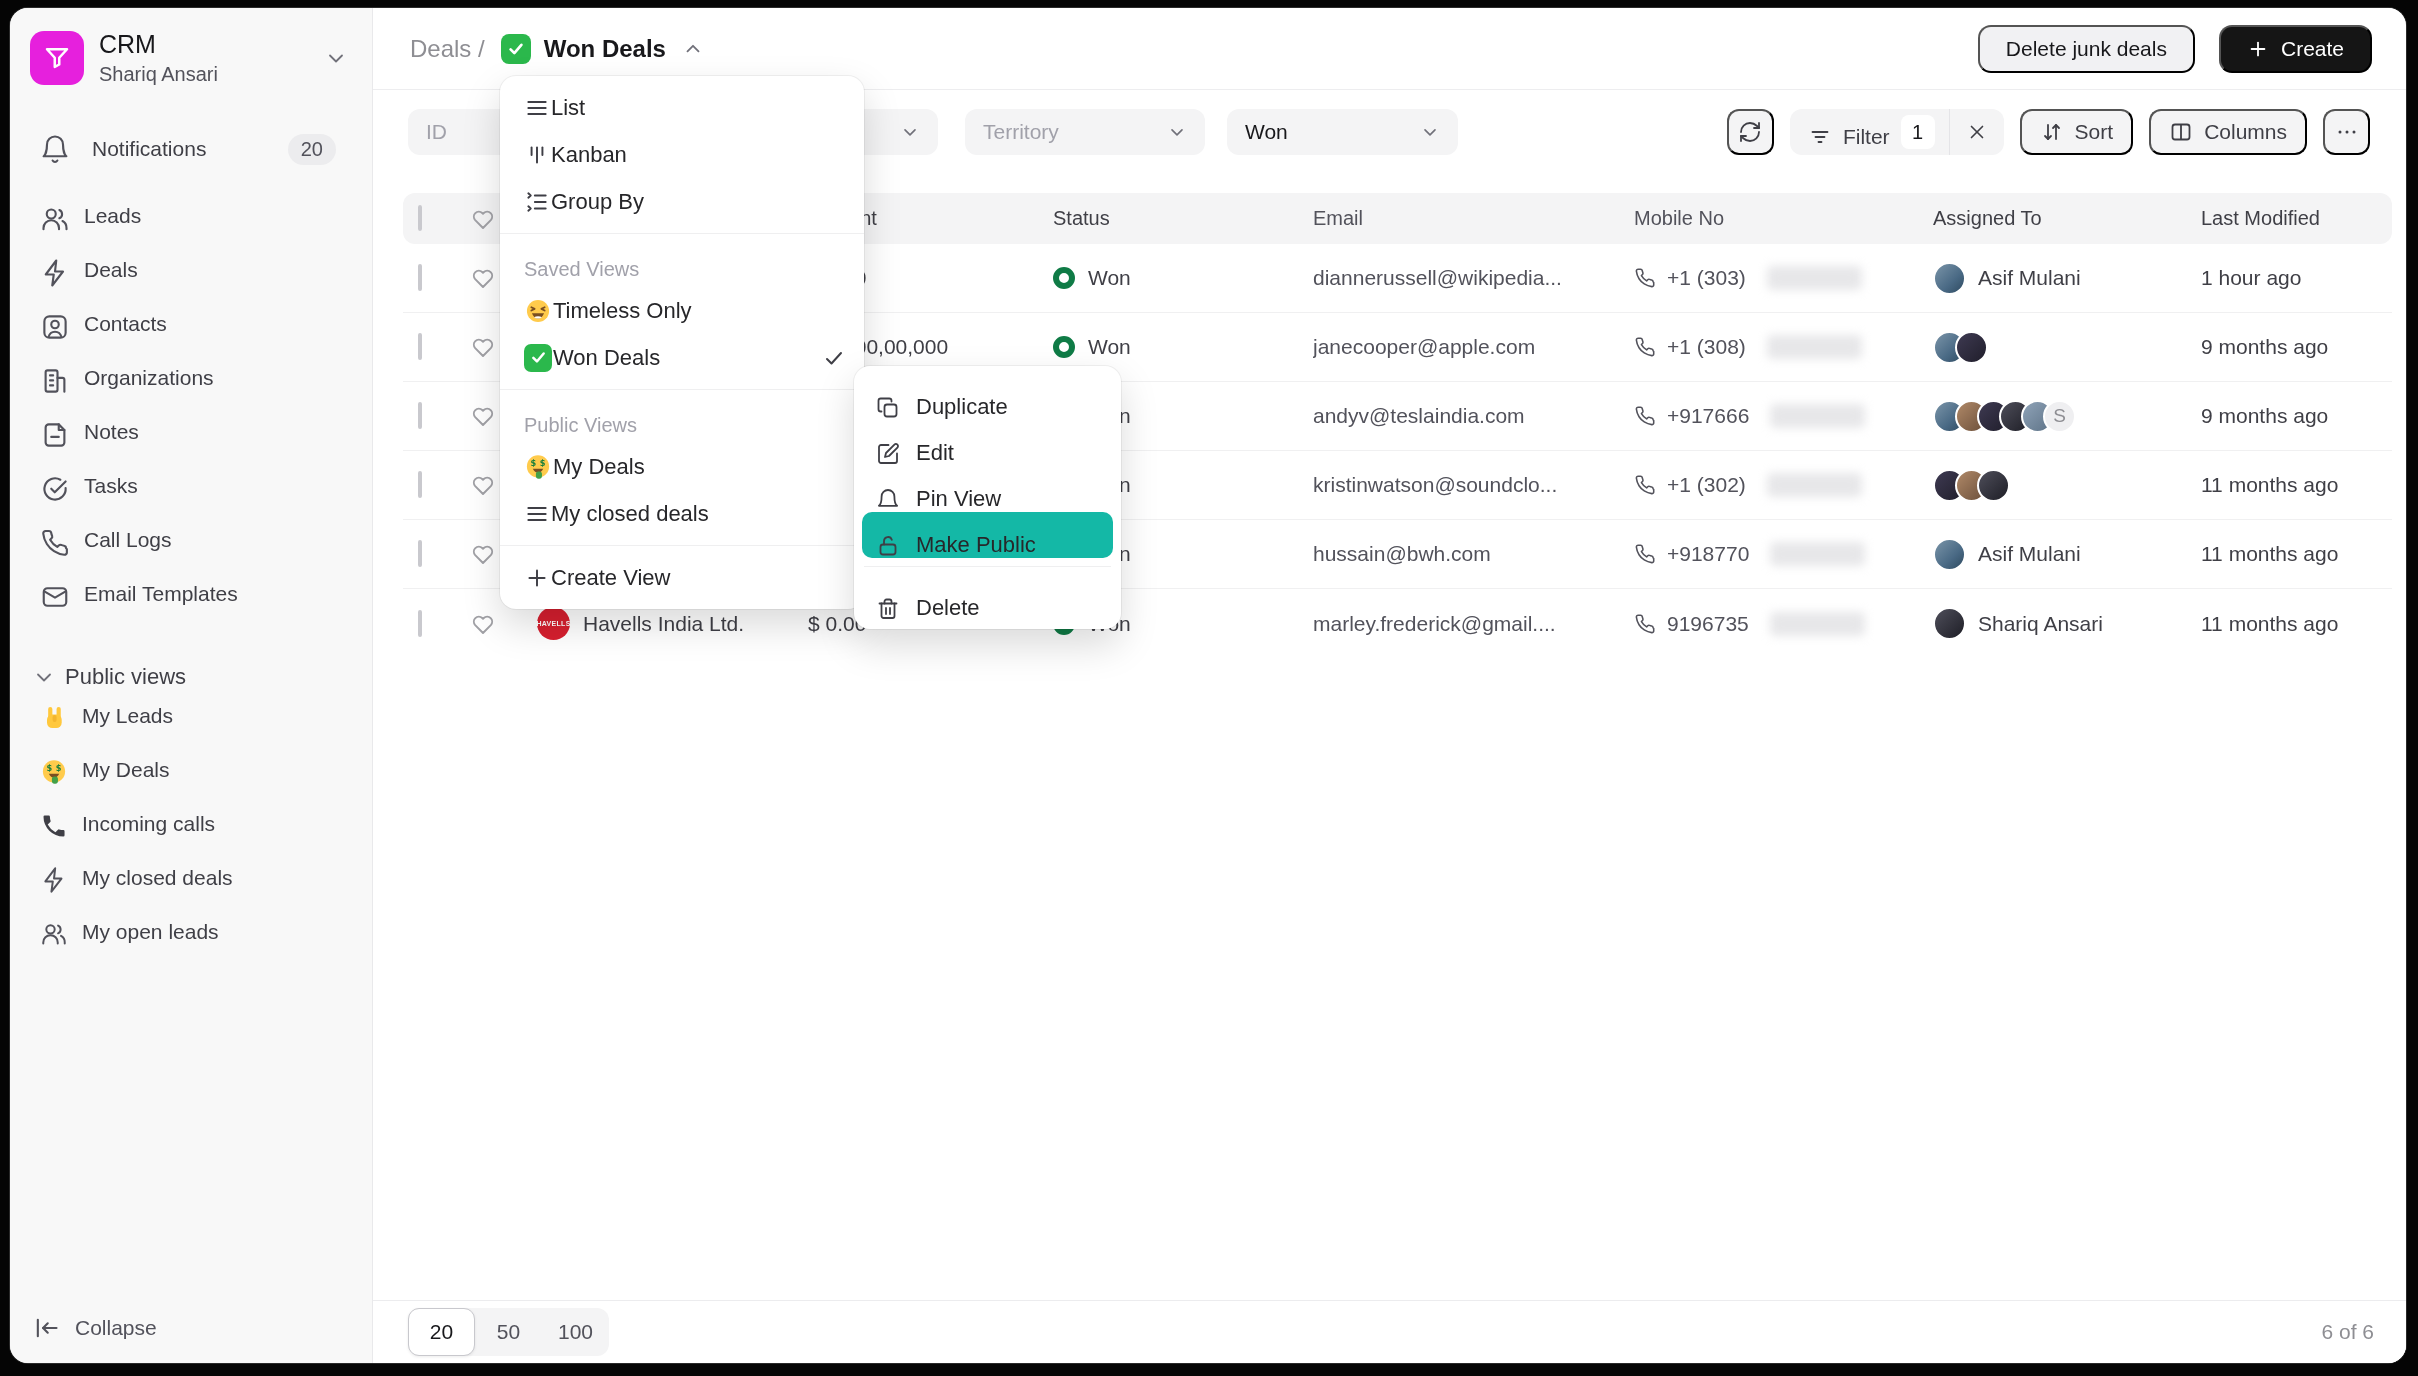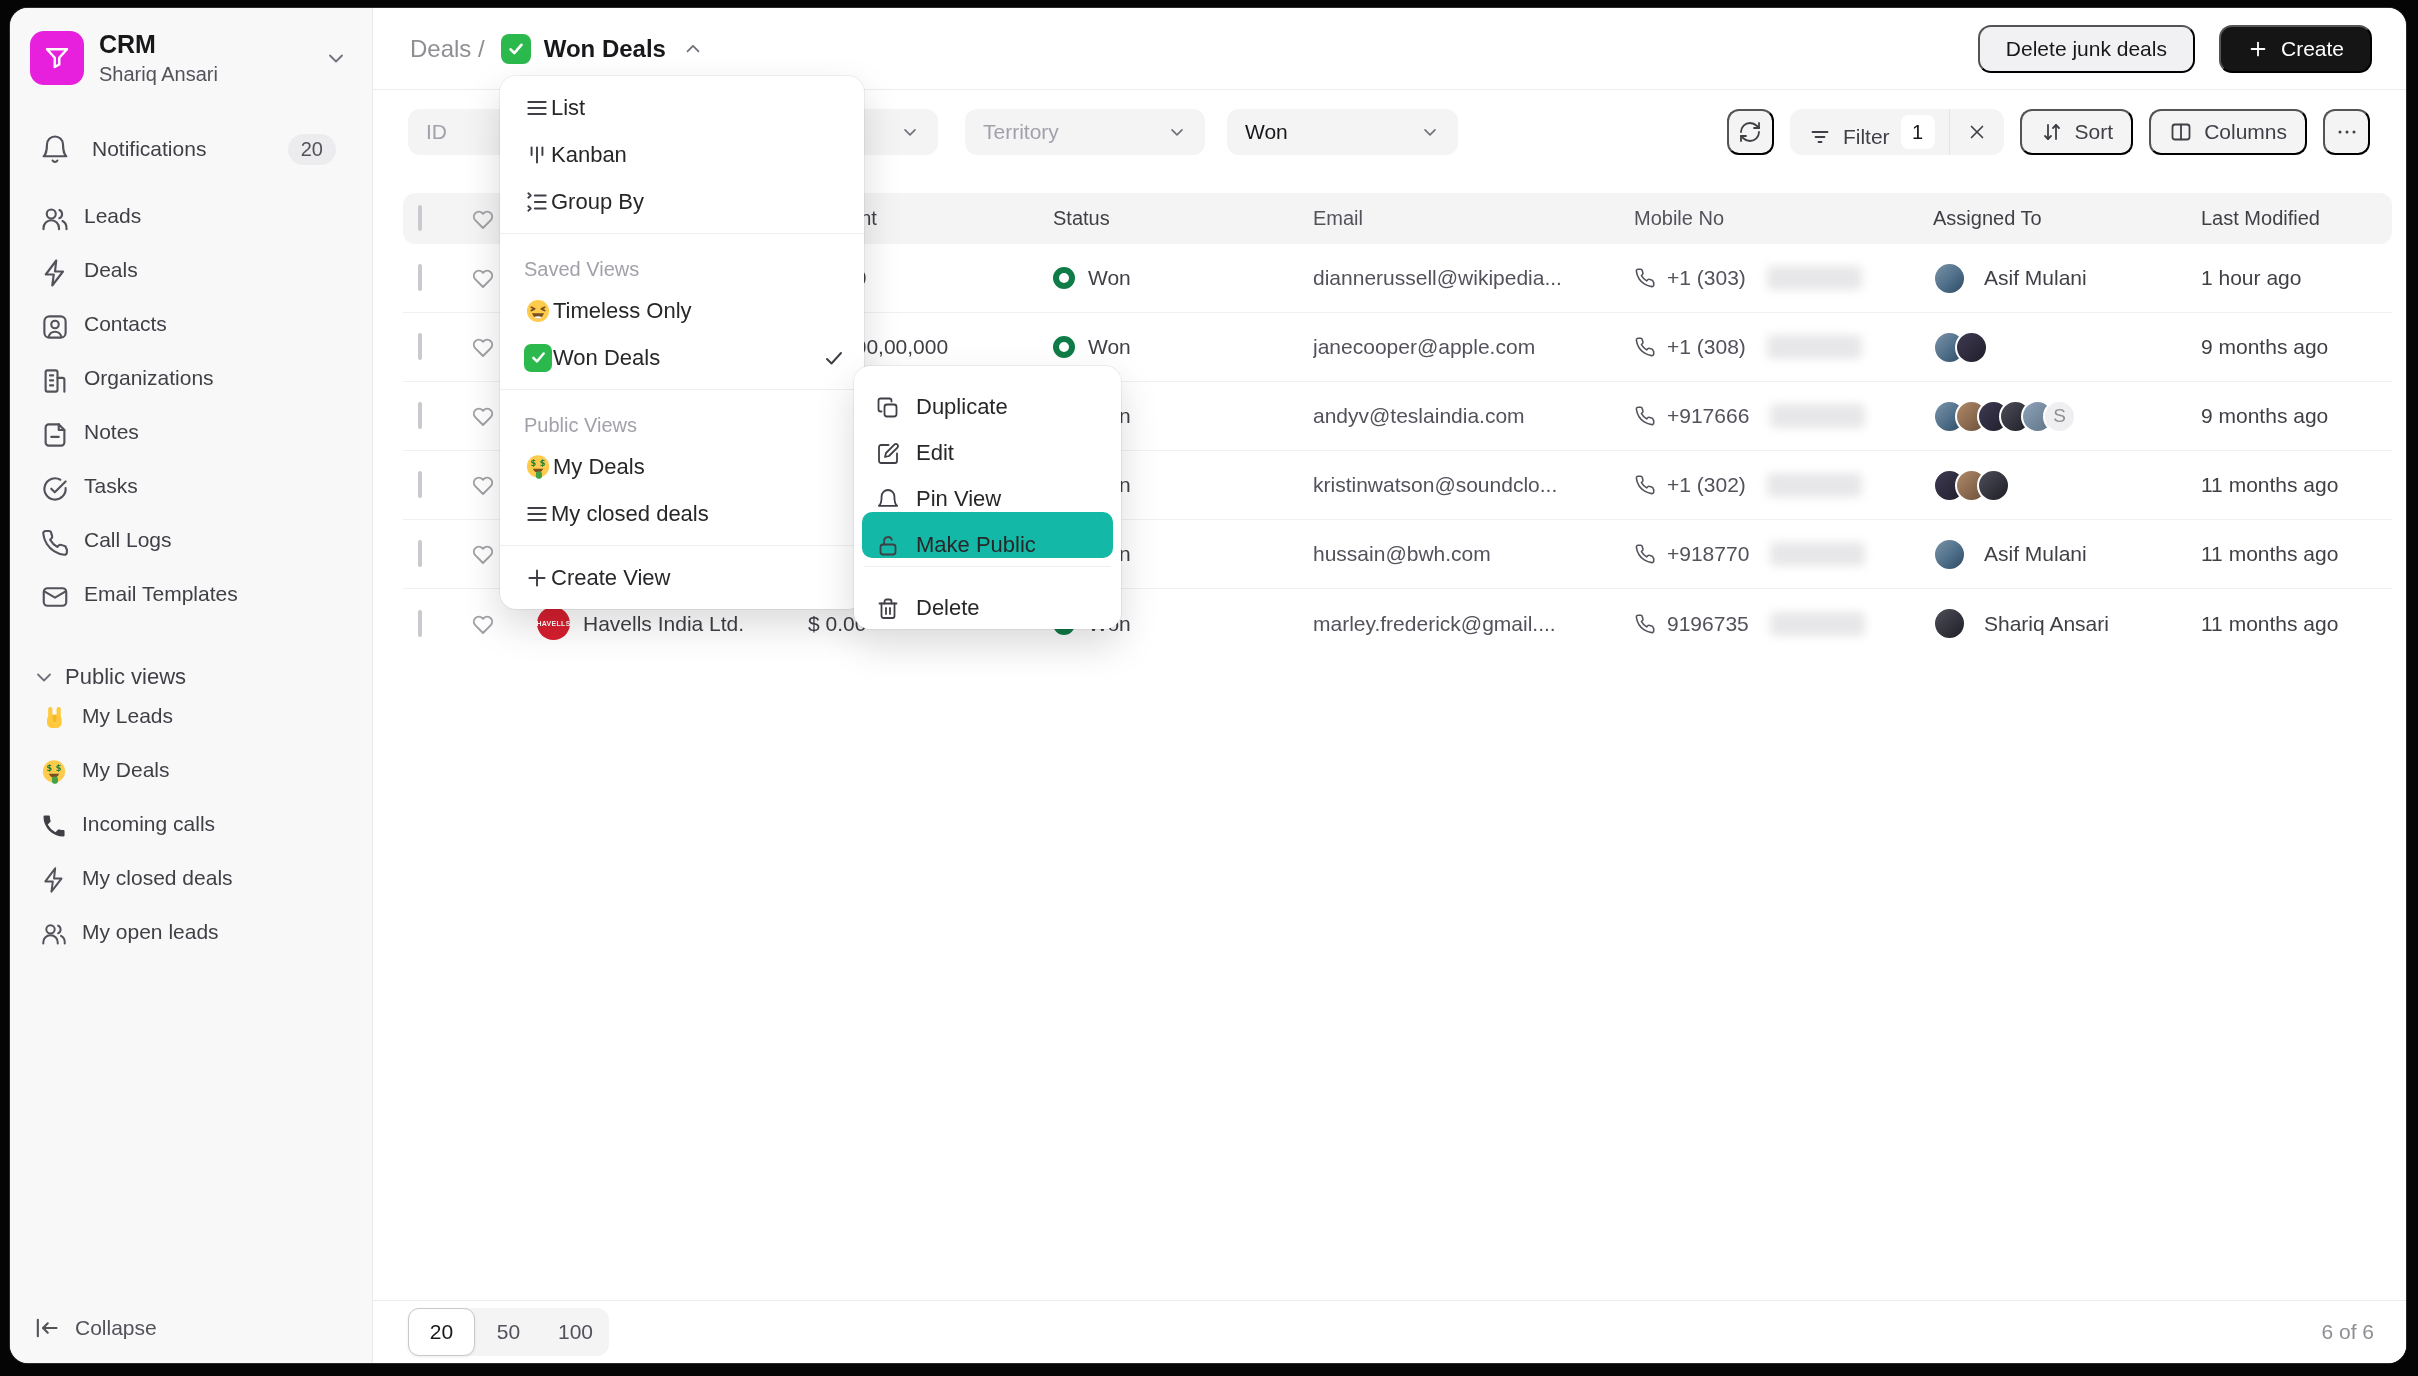--- a/index.html
+++ b/index.html
@@ -5,21 +5,21 @@
   *{box-sizing:border-box;margin:0;padding:0}
   html,body{width:2418px;height:1376px}
   body{background:#050505;position:relative;font-family:"Liberation Sans","DejaVu Sans",sans-serif;color:#18181B}
   svg{display:block;flex-shrink:0}
   .window{position:absolute;left:10px;top:8px;width:2396px;height:1355px;background:#fff;border-radius:18px;display:flex;overflow:hidden;box-shadow:0 0 0 1px #2a2a2a}
   
   .sidebar{width:363px;background:#F8F8F8;border-right:1px solid #E9E9EB;display:flex;flex-direction:column;flex-shrink:0}
   .side-head{display:flex;align-items:center;padding:22px 24px 0 20px}
   .logo{width:54px;height:54px;border-radius:14px;background:#E620DD;display:flex;align-items:center;justify-content:center}
   .side-head-text{margin-left:15px}
-  .app-name{font-size:25px;font-weight:700;color:#18181B}
+  .app-name{font-size:25px;font-weight:400;color:#18181B}
   .user-name{font-size:20px;color:#52525B;margin-top:4px}
   .side-chevron{margin-left:auto;color:#71717A}
   .notif{display:flex;align-items:center;height:54px;padding:0 0 0 30px;margin-top:36px;font-size:21px;color:#3F3F46;gap:22px}
   .badge{margin-left:auto;margin-right:36px;background:#ECECEE;border-radius:16px;padding:4px 13px;font-size:20px;color:#52525B}
   .nav{margin-top:28px}
   .nav-item,.pv-item{display:flex;height:54px;padding:0 20px 0 30px;font-size:21px;color:#3F3F46;gap:14px;cursor:default}
   .nav-icon{color:#52525B}
   .pv-head{display:flex;align-items:center;height:54px;padding-left:22px;margin-top:14px;font-size:22px;color:#3F3F46;gap:9px}
   .spacer{flex:1}
   .collapse{display:flex;align-items:center;height:70px;padding-left:22px;gap:15px;font-size:21px;color:#52525B}
@@ -69,21 +69,21 @@
   .cb{width:27px;height:27px;border:2px solid #C9C9CE;border-radius:9px;background:#fff}
   .ring{width:22px;height:22px;border:6px solid #0F7B46;border-radius:50%;background:#fff}
   .av{width:33px;height:33px;border-radius:50%;border:2px solid #fff}
   .av + .av{margin-left:-11px}
   .av-s{background:#EFEFF1;color:#8E8E93;font-size:19px;display:flex;align-items:center;justify-content:center}
   .g1{background:linear-gradient(135deg,#7A94A8,#4A6A85 60%,#2E4A60)}
   .g2{background:linear-gradient(135deg,#4E4E5A,#1E1E26)}
   .g3{background:linear-gradient(135deg,#B08968,#6B4F3A)}
   .g4{background:linear-gradient(135deg,#3E3A52,#201E2B)}
   .g5{background:linear-gradient(135deg,#8FA3B8,#5E7387)}
-  .asg-name{margin-left:18px}
+  .asg-name{margin-left:12px}
   .hv{width:33px;height:33px;border-radius:50%;background:#D71F2F;color:#fff;font-size:7px;font-weight:700;display:flex;align-items:center;justify-content:center;letter-spacing:.3px}
   .blur{display:inline-block;width:95px;height:24px;background:#E7E7E9;border-radius:5px;filter:blur(5px);margin-left:10px}
   
   .footer{position:absolute;left:0;right:0;bottom:0;height:63px;border-top:1px solid #ECECEE;display:flex;align-items:center;padding:0 32px 0 35px;background:#fff}
   .psize{display:flex;background:#F4F4F5;border-radius:12px;height:48px;align-items:center}
   .ps-btn{min-width:67px;height:48px;display:flex;align-items:center;justify-content:center;font-size:21px;color:#52525B;padding:0 10px}
   .ps-btn.sel{background:#fff;border:1px solid #C8C8CD;border-radius:11px;color:#18181B;box-shadow:0 1px 3px rgba(0,0,0,.08)}
   .count{margin-left:auto;color:#8E8E93;font-size:21px}
   
   .vmenu{position:absolute;left:127px;top:68px;width:364px;background:#fff;border-radius:16px;box-shadow:0 0 0 1px rgba(0,0,0,.05),0 16px 38px rgba(0,0,0,.15);z-index:40;padding:8px 0}

